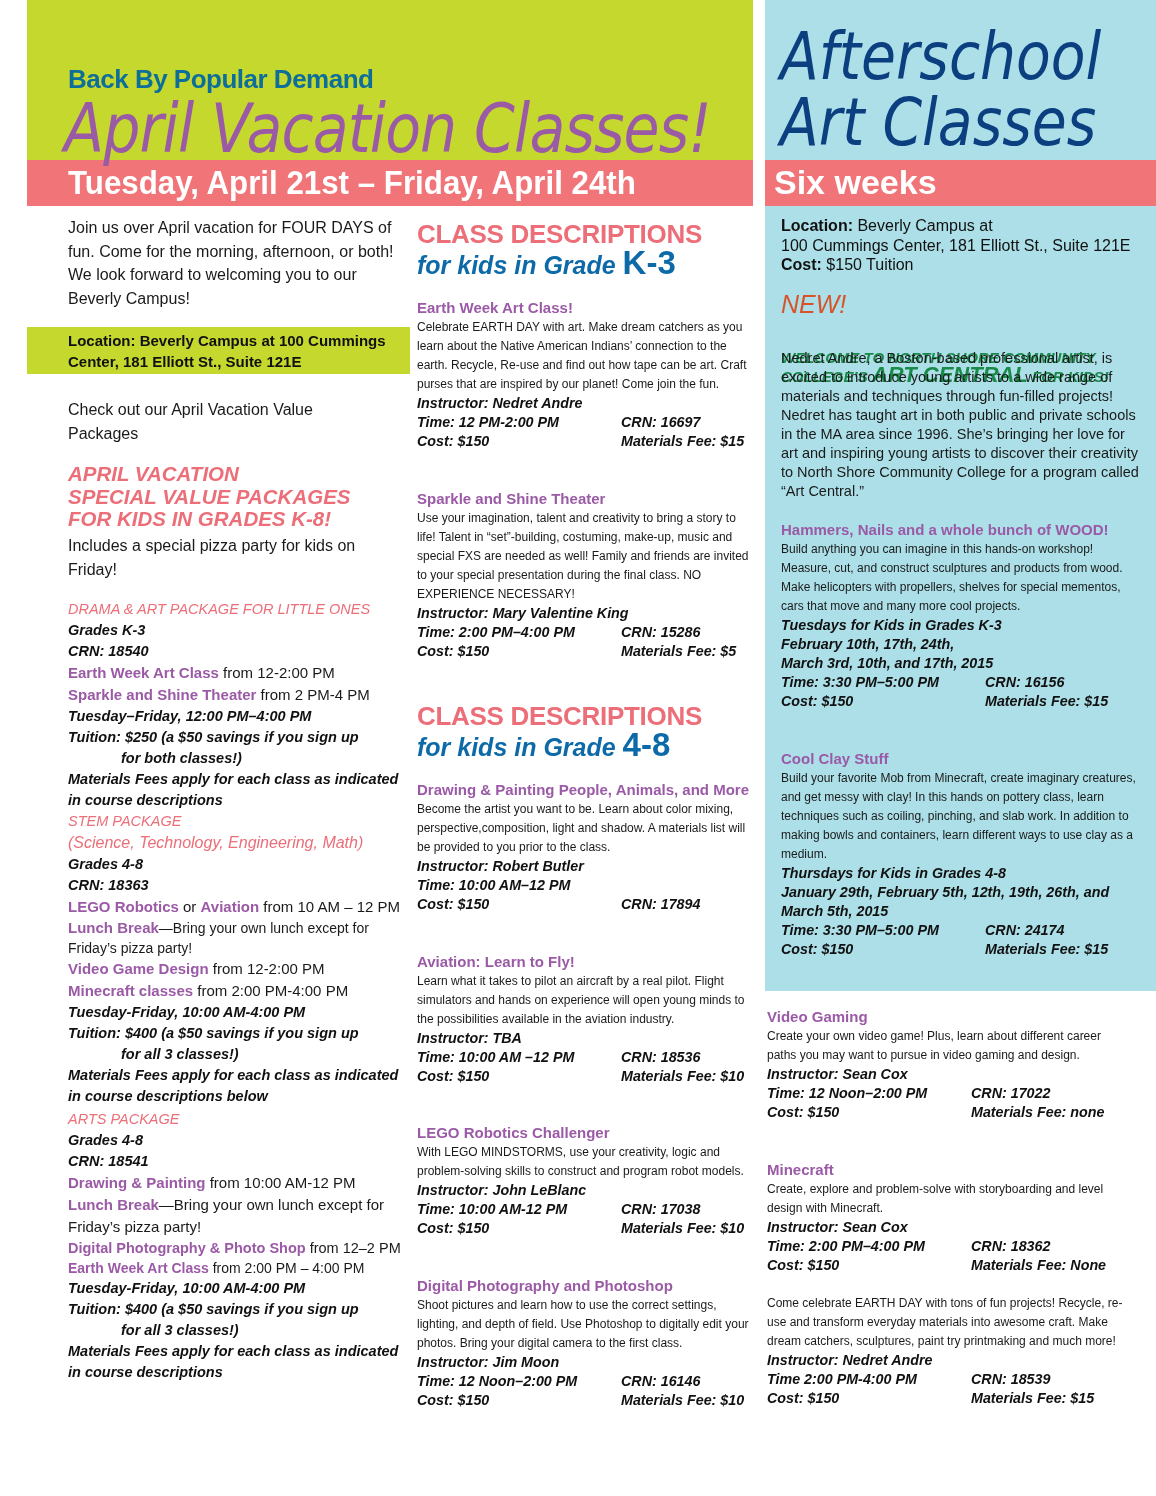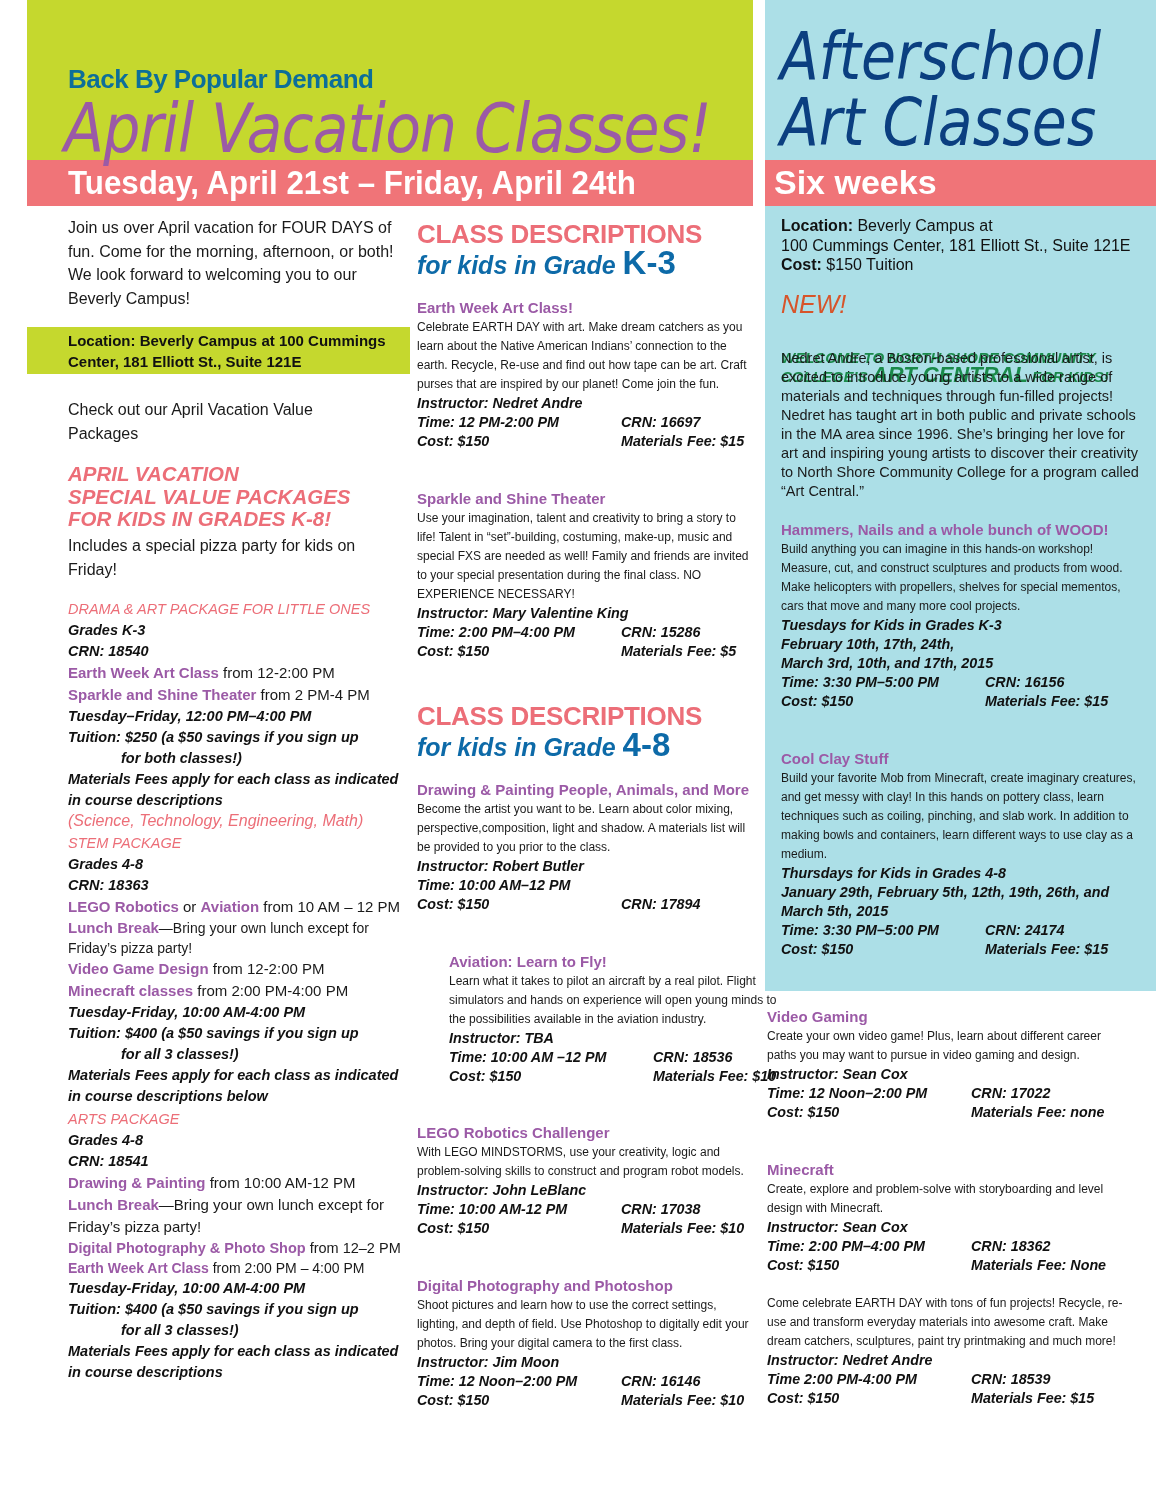--- a/index.html
+++ b/index.html
@@ -98,22 +98,22 @@
   <div class="ln">
     <span class="purple">Sparkle and Shine Theater</span><span> from 2 PM-4 PM</span>
   </div>
   <div class="ital">Tuesday–Friday, 12:00 PM–4:00 PM</div>
   <div class="ital">Tuition: $250 (a $50 savings if you sign up</div>
   <div class="ital indent">for both classes!)</div>
   <div class="ital">Materials Fees apply for each class as indicated in course descriptions</div>
 </div>
 
 <div class="abs pkg" style="left:68px; top:810px;">
+  <div class="ph pinkhd" style="font-weight:normal;">STEM PACKAGE</div>
   <div class="ph pinkhd" style="font-weight:normal; font-size:16px;">(Science, Technology, Engineering, Math)</div>
-  <div class="ph pinkhd" style="font-weight:normal;">STEM PACKAGE</div>
   <div class="row2 ital">
     <span>Grades 4-8</span>
     <span>CRN: 18363</span>
   </div>
   <div class="ln">
     <span class="purple">LEGO Robotics</span><span> or </span><span class="purple">Aviation</span><span> from 10 AM – 12 PM</span>
   </div>
   <div class="ln-s">
     <span class="purple" style="font-size:15px;">Lunch Break</span><span>—Bring your own lunch except for Friday’s pizza party!</span>
   </div>
@@ -195,21 +195,21 @@
   <div class="ct">Drawing &amp; Painting People, Animals, and More</div>
   <div class="cdsc">Become the artist you want to be. Learn about color mixing, perspective,composition, light and shadow. A materials list will be provided to you prior to the class.</div>
   <div class="ital">Instructor:  Robert Butler</div>
   <div class="ital">Time: 10:00 AM–12 PM</div>
   <div class="row2 ital">
       <span>Cost: $150</span>
       <span>CRN: 17894</span>
     </div>
 </div>
 
-<div class="abs course" style="left:417px; top:952px;margin-left:32px;">
+<div class="abs course" style="left:417px; top:952px;">
   <div class="ct">Aviation:  Learn to Fly!</div>
   <div class="cdsc">Learn what it takes to pilot an aircraft by a real pilot. Flight simulators and hands on experience will open young minds to the possibilities available in the aviation industry.</div>
   <div class="ital">Instructor: TBA</div>
   <div class="row2 ital">
       <span>Time: 10:00 AM –12 PM</span>
       <span>CRN:  18536</span>
     </div>
   <div class="row2 ital">
       <span>Cost: $150</span>
       <span>Materials Fee: $10</span>

